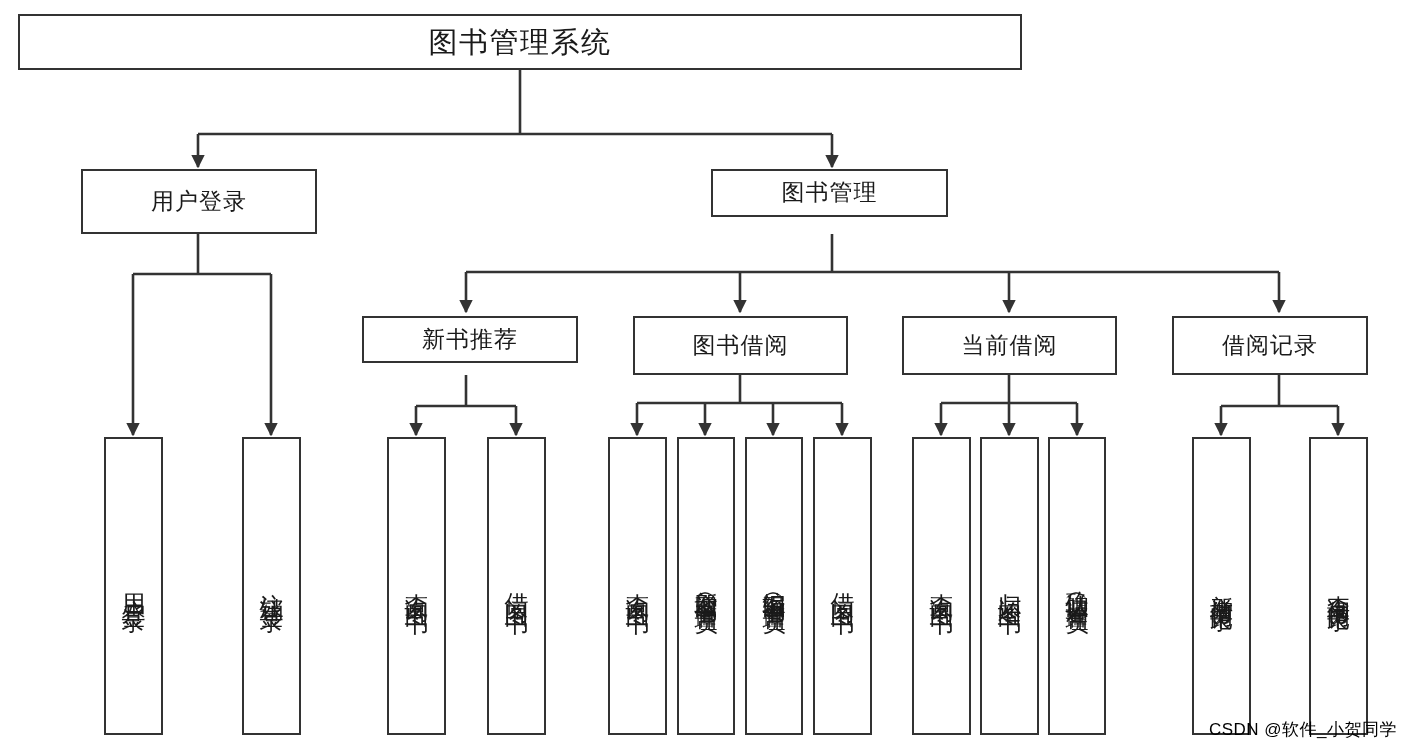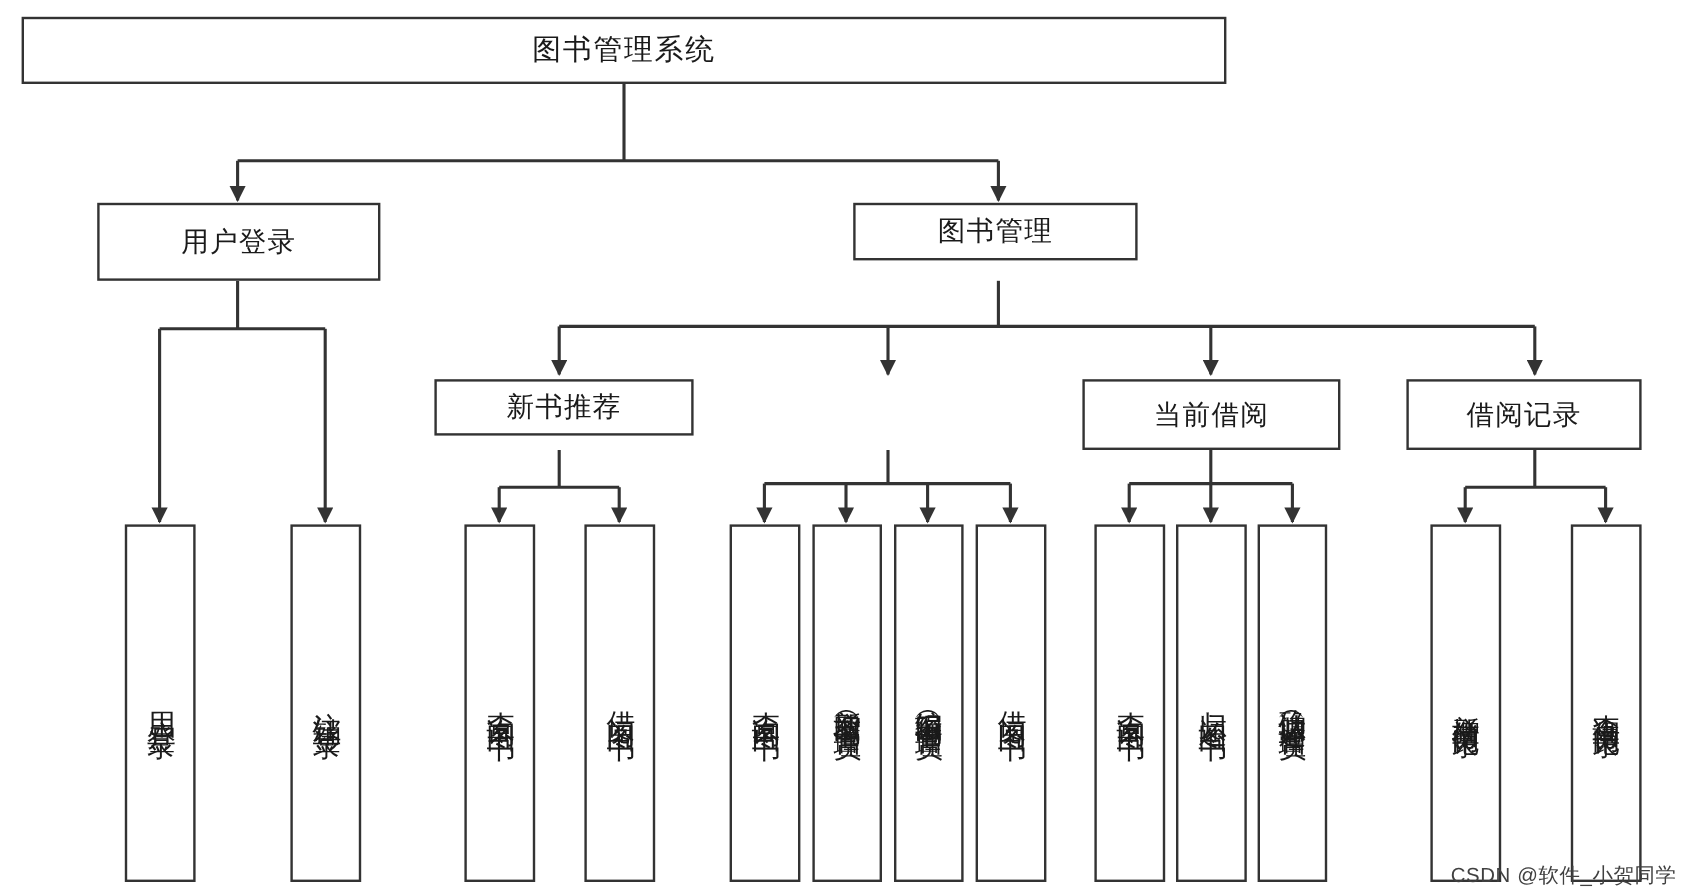--- a/index.html
+++ b/index.html
@@ -40,21 +40,21 @@
     text-align: center;
     line-height: 1.18;
     white-space: pre;
   }
   
   .node.horiz .node-label {
     font-size: 23px;
     letter-spacing: 1px;
   }
   .node.root .node-label {
-    font-size: 24px;
+    font-size: 29px;
     letter-spacing: 1.5px;
   }
   
   .node.vert {
     align-items: center;
     justify-content: center;
     padding: 4px 0;
   }
   .node.vert .node-label {
     writing-mode: vertical-rl;
@@ -67,21 +67,21 @@
   }
   .node.vert.tall .node-label {
     font-size: 23px;
     letter-spacing: 3px;
   }
   .watermark {
     position: absolute;
     right: 8px;
     bottom: 6px;
     font-size: 17px;
-    color: #404040;
+    color: #000000;
     letter-spacing: 0.5px;
     z-index: 5;
     font-family: "Liberation Sans", "DejaVu Sans", sans-serif;
   }
 </style>
 </head>
 <body>
 
 <div id="canvas">
 
@@ -144,20 +144,23 @@
   </div>
 
   <div class="node horiz" style="left:711px; top:169px; width:237px; height:48px;">
     <span class="node-label">图书管理</span>
   </div>
 
   <div class="node horiz" style="left:362px; top:316px; width:216px; height:47px;">
     <span class="node-label">新书推荐</span>
   </div>
 
+  <div class="node horiz" style="left:633px; top:316px; width:215px; height:59px;">
+    <span class="node-label">图书借阅</span>
+  </div>
 
   <div class="node horiz" style="left:902px; top:316px; width:215px; height:59px;">
     <span class="node-label">当前借阅</span>
   </div>
 
   <div class="node horiz" style="left:1172px; top:316px; width:196px; height:59px;">
     <span class="node-label">借阅记录</span>
   </div>
 
   <div class="node vert" style="left:104px; top:437px; width:59px; height:298px;">

